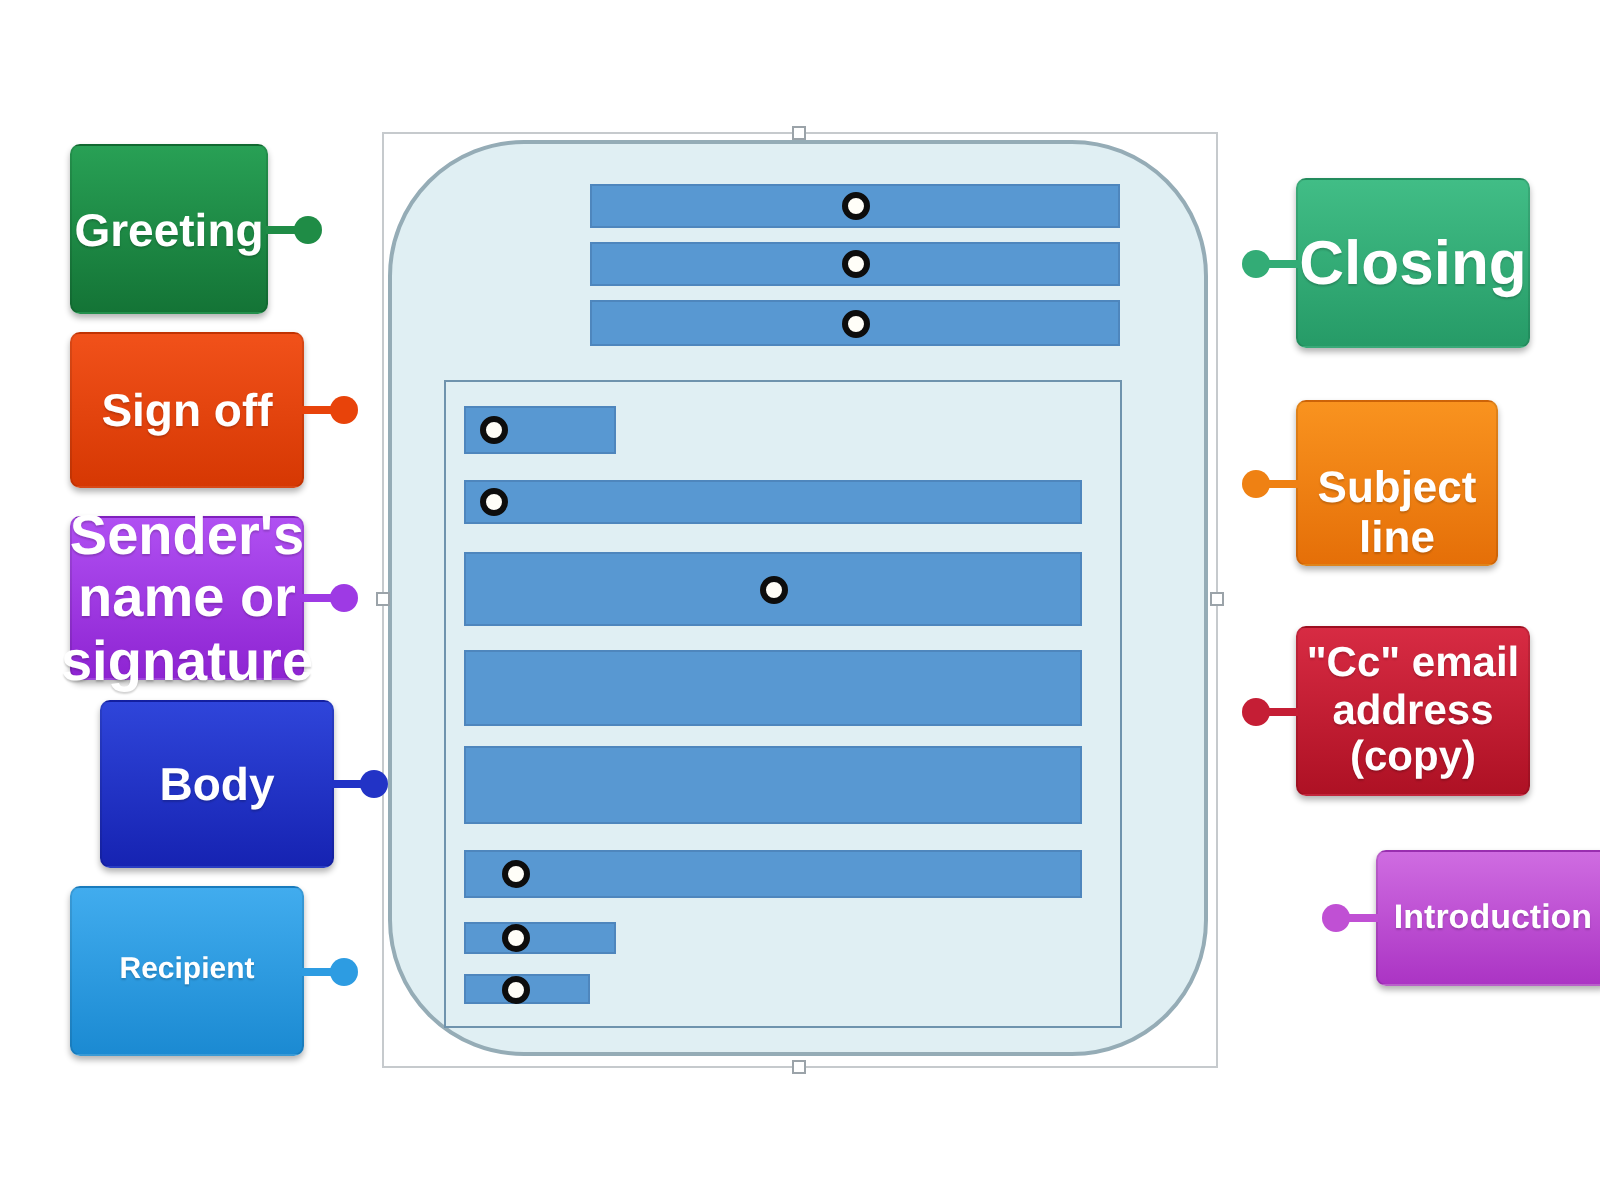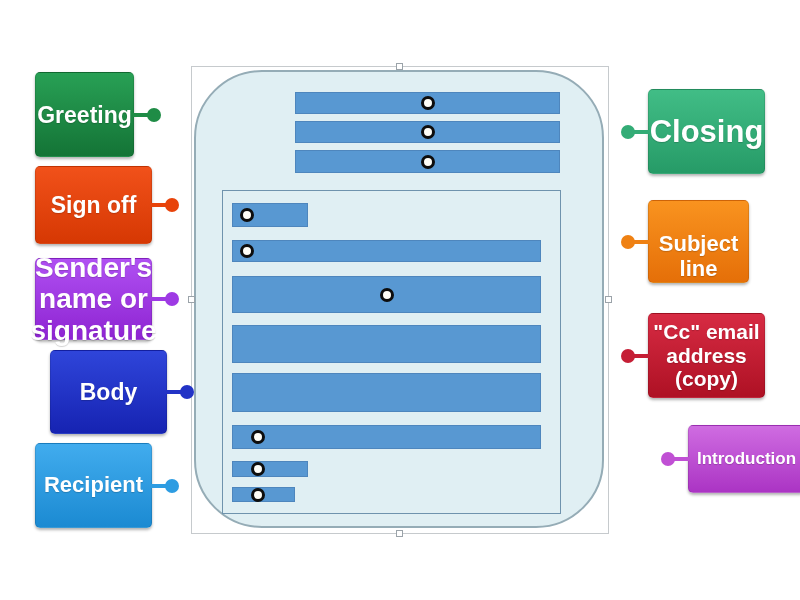--- a/index.html
+++ b/index.html
@@ -111,21 +111,21 @@
       <div class="label left-label" style="left: 35px; top: 258px; width: 117px; height: 82px; font-size: 28px; background: linear-gradient(rgb(176, 80, 242), rgb(142, 36, 210));">
         <span class="txt">Sender's name or signature</span>
         <span class="connector" style="background: rgb(158, 58, 228);"></span>
         <span class="cdot" style="background: rgb(158, 58, 228);"></span>
       </div>
       <div class="label left-label" style="left: 50px; top: 350px; width: 117px; height: 84px; font-size: 23px; background: linear-gradient(rgb(47, 69, 218), rgb(22, 35, 178));">
         <span class="txt">Body</span>
         <span class="connector" style="background: rgb(34, 51, 198);"></span>
         <span class="cdot" style="background: rgb(34, 51, 198);"></span>
       </div>
-      <div class="label left-label" style="left: 35px; top: 443px; width: 117px; height: 85px; font-size: 22px; background: linear-gradient(rgb(65, 172, 238), rgb(27, 138, 210));">
+      <div class="label left-label" style="left: 35px; top: 443px; width: 117px; height: 85px; font-size: 15px; background: linear-gradient(rgb(65, 172, 238), rgb(27, 138, 210));">
         <span class="txt">Recipient</span>
         <span class="connector" style="background: rgb(45, 156, 226);"></span>
         <span class="cdot" style="background: rgb(45, 156, 226);"></span>
       </div>
       <div class="label right-label" style="left: 648px; top: 89px; width: 117px; height: 85px; font-size: 31px; background: linear-gradient(rgb(65, 189, 134), rgb(38, 155, 103));">
         <span class="txt">Closing</span>
         <span class="connector" style="background: rgb(51, 172, 118);"></span>
         <span class="cdot" style="background: rgb(51, 172, 118);"></span>
       </div>
       <div class="label right-label" style="left: 648px; top: 200px; width: 101px; height: 83px; font-size: 22px; background: linear-gradient(rgb(249, 147, 31), rgb(229, 111, 8)); align-items: flex-end;">

